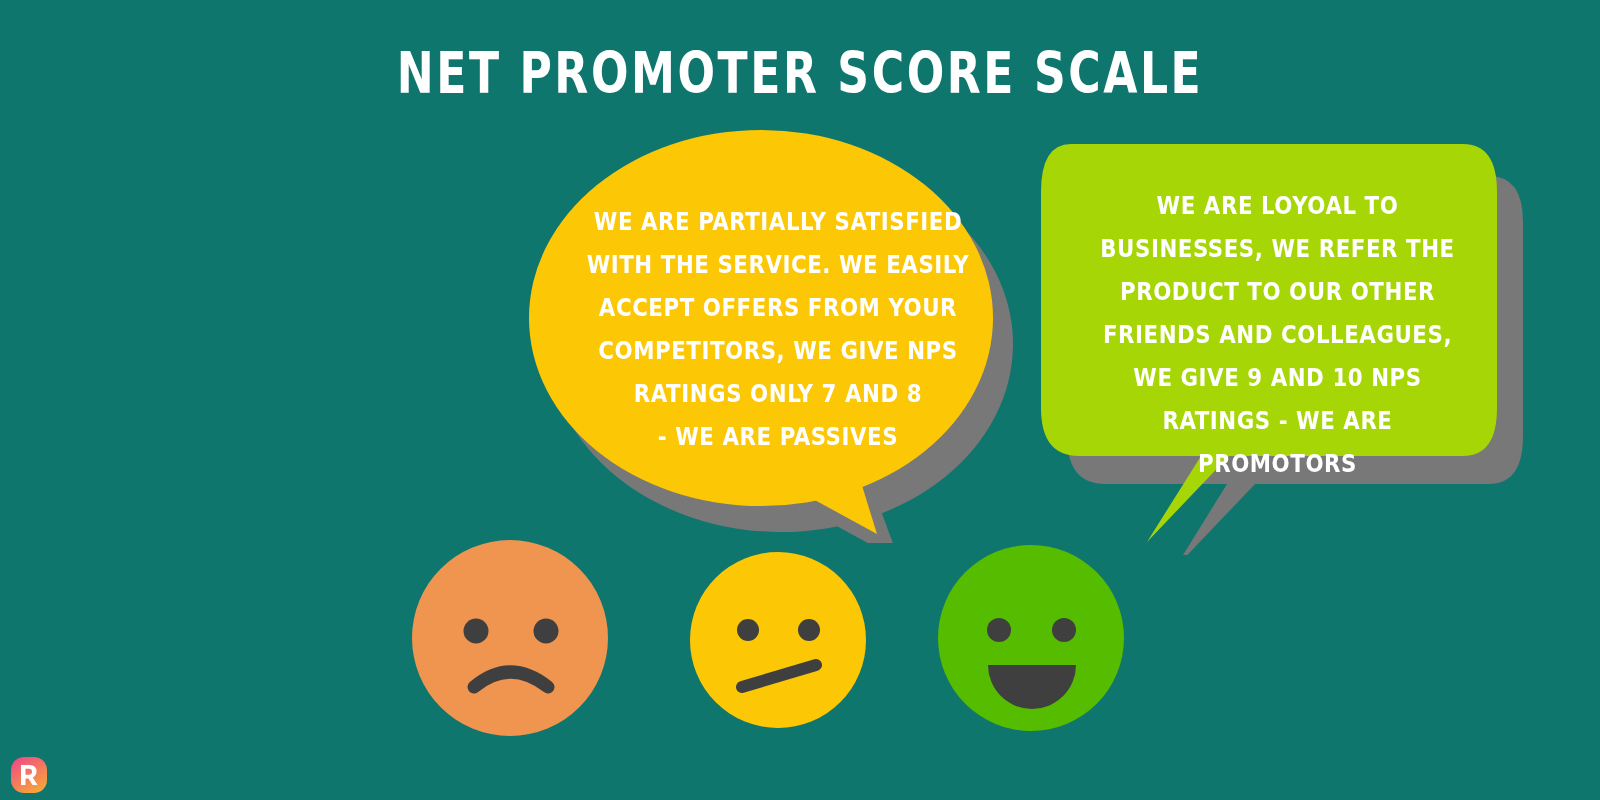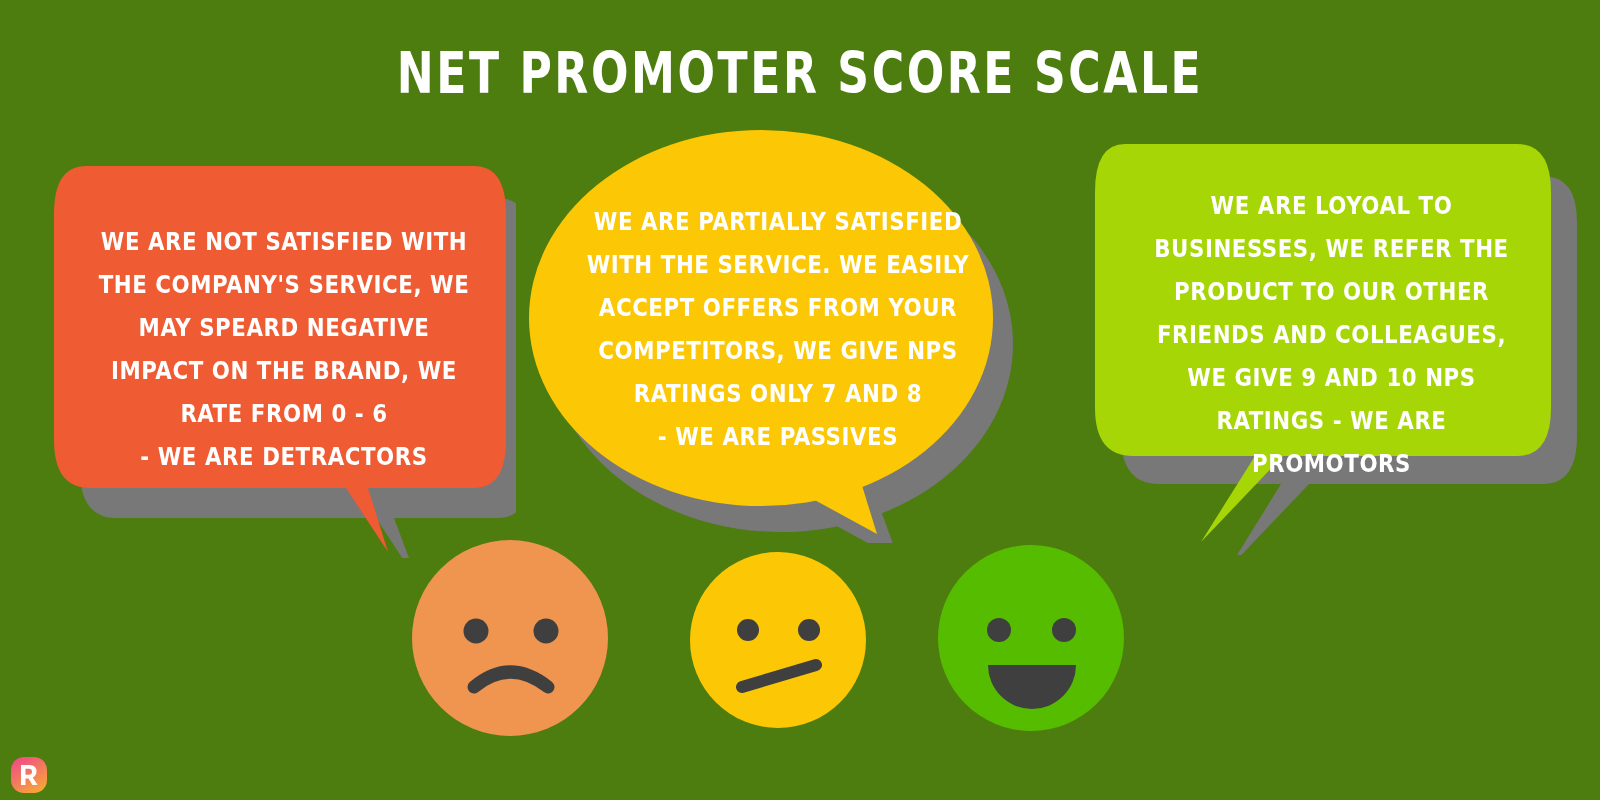--- a/index.html
+++ b/index.html
@@ -4,21 +4,21 @@
 <style>
   html, body {
     margin: 0;
     padding: 0;
     background: #535353;
   }
   #stage {
     position: relative;
     width: 1600px;
     height: 800px;
-    background: #4d7c0f;
+    background: #0f766e;
     overflow: hidden;
     font-family: "DejaVu Sans Condensed", "Liberation Sans Narrow", "Liberation Sans", sans-serif;
   }
 
   
   #title {
     position: absolute;
     top: 40px;
     left: 0;
     width: 1600px;
@@ -57,21 +57,21 @@
 
   
   #bubble-detractors { left: 46px;  top: 148px; width: 470px; height: 410px; }
   #bubble-detractors .bubble-text { left: 28px; top: 72px; width: 420px; }
 
   
   #bubble-passives   { left: 525px; top: 128px; width: 510px; height: 415px; }
   #bubble-passives .bubble-text { left: 38px; top: 72px; width: 430px; }
 
   
-  #bubble-promoters  { left: 1089px; top: 130px; width: 490px; height: 425px; }
+  #bubble-promoters  { left: 1035px; top: 130px; width: 490px; height: 425px; }
   #bubble-promoters .bubble-text { left: 30px; top: 54px; width: 425px; }
 
   
   .face {
     position: absolute;
     border-radius: 50%;
   }
   .face svg { display: block; }
 
   #face-sad     { left: 412px; top: 540px; width: 196px; height: 196px; }
@@ -87,30 +87,20 @@
     height: 38px;
   }
 </style>
 </head>
 <body>
 
 <div id="stage">
 
   <div id="title">NET PROMOTER SCORE SCALE</div>
 
-  <div class="bubble-group" id="bubble-detractors">
-    <svg class="bubble-shadow" viewBox="0 0 470 410" preserveAspectRatio="none">
-      <path d="M 52 28 Q 22 28 22 74 L 22 300 Q 22 348 58 348 L 318 348 L 360 412 L 336 348 L 440 348 Q 472 348 472 300 L 472 74 Q 472 28 440 28 Z" fill="#787878" transform="translate(12,22)"></path>
-    </svg>
-    <svg class="bubble-body" viewBox="0 0 470 410" preserveAspectRatio="none">
-      <path d="M 40 18 Q 8 18 8 66 L 8 292 Q 8 340 44 340 L 300 340 L 342 404 L 322 340 L 428 340 Q 460 340 460 292 L 460 66 Q 460 18 428 18 Z" fill="#EF5B32"></path>
-    </svg>
-    <div class="bubble-text">WE ARE NOT SATISFIED WITH THE COMPANY'S SERVICE, WE MAY SPEARD NEGATIVE IMPACT ON THE  BRAND, WE RATE FROM 0 - 6
-- WE ARE DETRACTORS</div>
-  </div>
 
   <div class="bubble-group" id="bubble-passives">
     <svg class="bubble-shadow" viewBox="0 0 510 415" preserveAspectRatio="none">
       <g transform="translate(14,20)">
         <ellipse cx="242" cy="196" rx="232" ry="188" fill="#787878"></ellipse>
         <path d="M 330 330 L 360 412 L 250 352 Z" fill="#787878"></path>
       </g>
     </svg>
     <svg class="bubble-body" viewBox="0 0 510 415" preserveAspectRatio="none">
       <ellipse cx="236" cy="190" rx="232" ry="188" fill="#FCC705"></ellipse>

